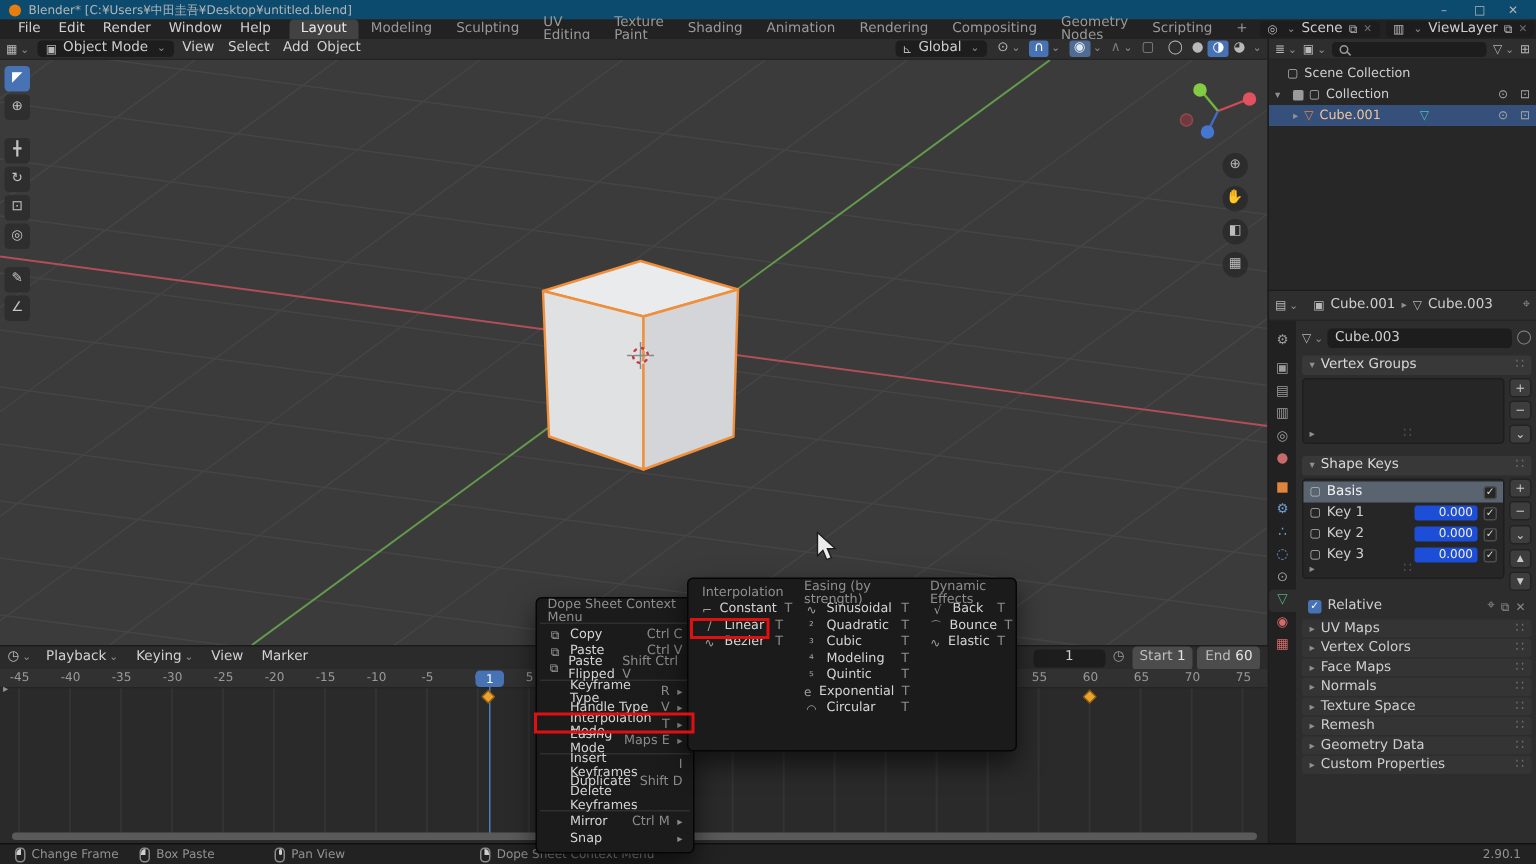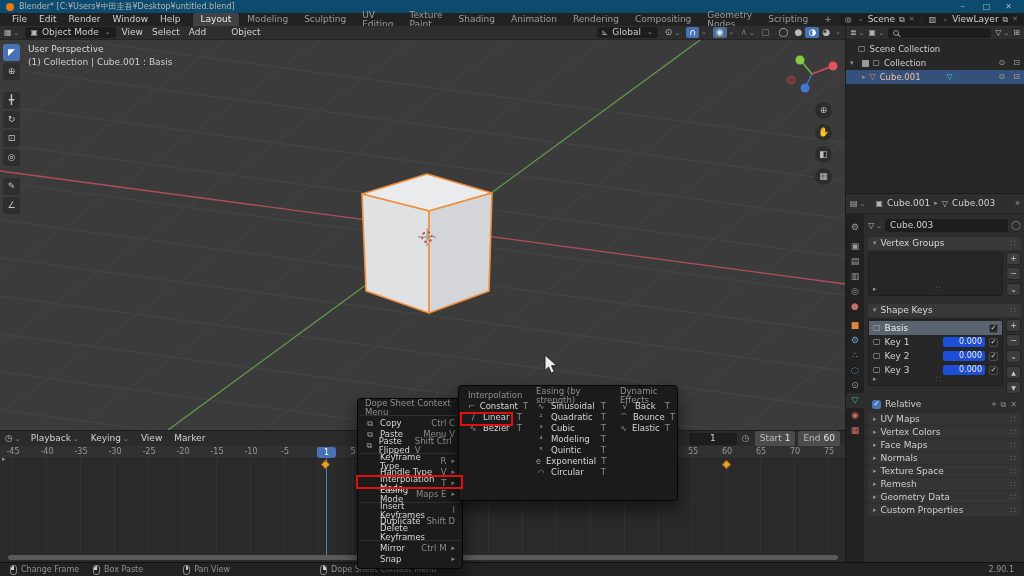--- a/index.html
+++ b/index.html
@@ -96,21 +96,21 @@
 
   <div class="abs row" style="left:0;top:26px;width:845px;height:14px;background:#2e2e2e;padding:0 4px;border-bottom:1px solid #242424">
     <span class="ico" style="font-size:8px"><span>▦</span><span class="caret">⌄</span></span>
     <span class="field" style="height:11px;margin:0 6px">
       <span class="ico" style="font-size:8px">▣</span>
       <span>Object Mode</span>
       <span class="caret">⌄</span>
     </span>
     <span class="menu-text" style="margin-right:9px">View</span>
     <span class="menu-text" style="margin-right:9px">Select</span>
-    <span class="menu-text" style="margin-right:25px">Add</span>
+    <span class="menu-text" style="margin-right:5px">Add</span>
     <span class="menu-text">Object</span>
     <span style="flex:1"></span>
     <span class="field" style="height:11px">
       <span class="ico" style="font-size:8px">⊾</span>
       <span>Global</span>
       <span class="caret">⌄</span>
     </span>
     <span class="ico" style="margin-left:7px"><span>⊙</span><span class="caret">⌄</span></span>
     <span style="margin-left:6px;background:#4772b3;border-radius:2px;padding:1px 3px;color:#fff"><span>∩</span></span>
     <span class="caret">⌄</span>
@@ -147,24 +147,20 @@
         <circle cx="833" cy="26" r="4.5" fill="#e0525e"></circle>
         <line x1="812" y1="34" x2="802" y2="22" stroke="#74b43d" stroke-width="1.6"></line>
         <circle cx="800" cy="20" r="4.5" fill="#84ca43"></circle>
         <line x1="812" y1="34" x2="806" y2="46" stroke="#3d6cc4" stroke-width="1.6"></line>
         <circle cx="805" cy="48" r="4.5" fill="#4577d0"></circle>
         <circle cx="791" cy="40" r="4" fill="#6e3a40" stroke="#96474e" stroke-width="1"></circle>
       </g>
       <path d="M545 315 l0 15.5 l3.6 -3.6 l2.6 6.2 l3 -1.3 l-2.6 -6.1 l5.2 0 z" fill="#ececec" stroke="#1c1c1c" stroke-width="0.9"></path>
     </svg>
 
-    <div class="abs" style="left:28px;top:5px;color:#d9d9d9">
-      <div style="margin-bottom:4px">User Perspective</div>
-      <div style="color:#cfcfcf">(1) Collection | Cube.001 : Basis</div>
-    </div>
 
     <div class="abs" style="left:3px;top:4px">
       <div class="tool active">◤</div>
       <div class="tool" style="margin-bottom:12px">⊕</div>
       <div class="tool">╋</div>
       <div class="tool">↻</div>
       <div class="tool">⊡</div>
       <div class="tool" style="margin-bottom:12px">◎</div>
       <div class="tool">✎</div>
       <div class="tool">∠</div>
@@ -472,21 +468,21 @@
       </div>
     <div class="msep"></div>
     <div class="mi">
         <span class="mic">⧉</span>
         <span class="ml">Copy</span>
         <span class="ms">Ctrl C</span>
       </div>
     <div class="mi">
         <span class="mic">⧉</span>
         <span class="ml">Paste</span>
-        <span class="ms">Menu V</span>
+        <span class="ms">Ctrl V</span>
       </div>
     <div class="mi">
         <span class="mic">⧉</span>
         <span class="ml">Paste Flipped</span>
         <span class="ms">Shift Ctrl V</span>
       </div>
     <div class="msep"></div>
     <div class="mi">
         <span class="mic"></span>
         <span class="ml">Keyframe Type</span>

